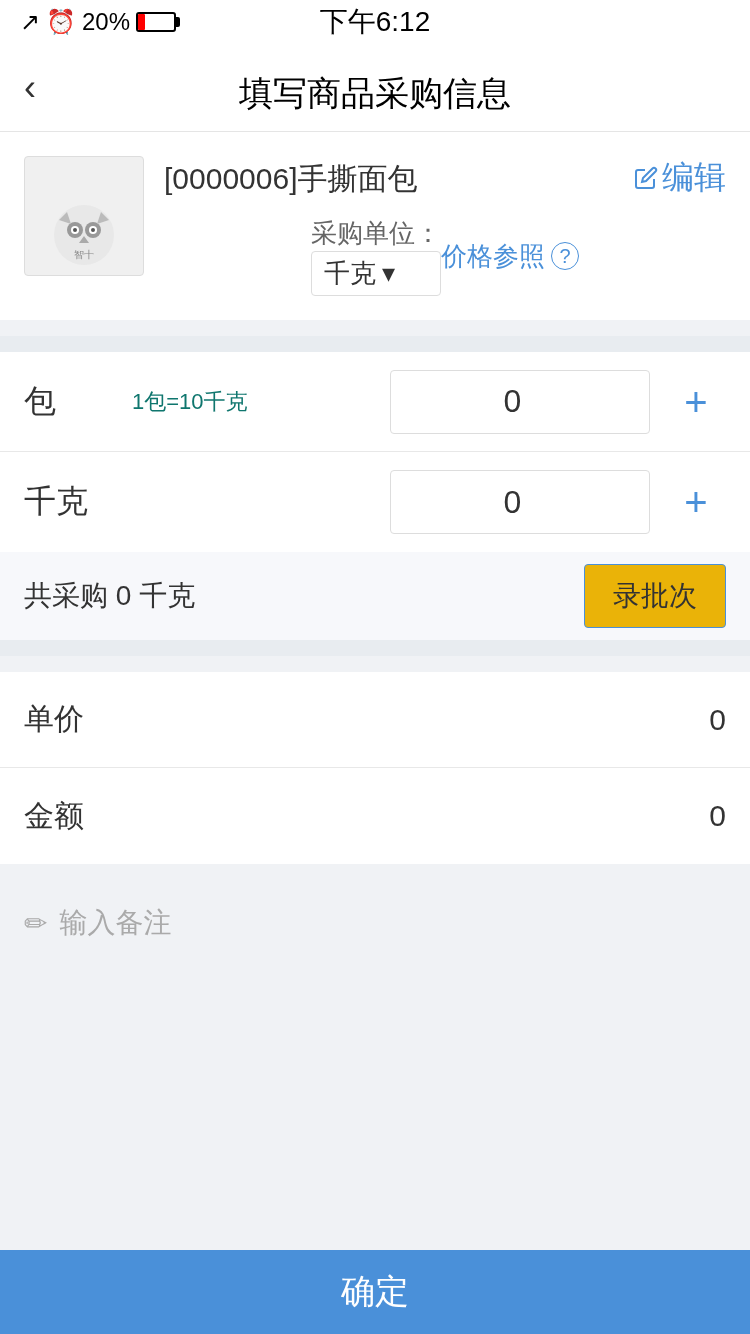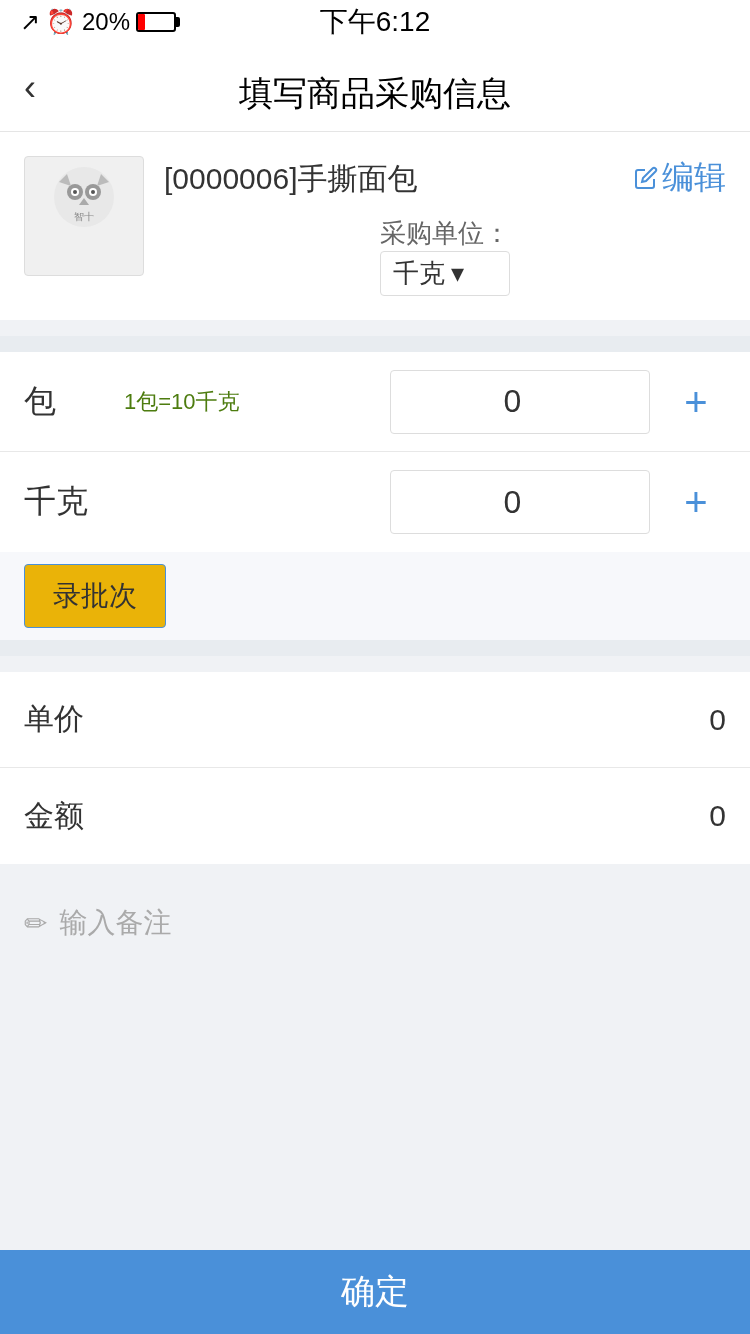--- a/index.html
+++ b/index.html
@@ -104,21 +104,21 @@
       gap: 20px;
       margin-bottom: 16px;
     }
     .product-image {
       width: 120px;
       height: 120px;
       background: #f0f0f0;
       border: 1px solid #ddd;
       border-radius: 4px;
       display: flex;
-      align-items: flex-start;
+      align-items: flex-end;
       justify-content: center;
       flex-shrink: 0;
     }
     .owl-logo {
       width: 80px;
       height: 80px;
       display: flex;
       flex-direction: column;
       align-items: center;
       justify-content: center;
@@ -201,22 +201,22 @@
     .input-row:last-child {
       border-bottom: none;
     }
     .input-label {
       font-size: 32px;
       color: #333;
       min-width: 100px;
     }
     .input-sublabel {
       font-size: 22px;
-      color: #4d7c0f;
-      margin-left: 0;
+      color: #0f766e;
+      margin-left: 8px;
     }
     .input-field-wrapper {
       flex: 1;
       display: flex;
       justify-content: flex-end;
       align-items: center;
       gap: 16px;
     }
     .number-input {
       width: 260px;
@@ -389,20 +389,24 @@
       </span>
     </div>
     <div class="unit-row">
       <div>
         <span class="unit-label">采购单位：</span>
         <span class="unit-select">
           <span>千克</span>
           <span>▾</span>
         </span>
       </div>
+      <div class="price-ref">
+        <span>价格参照</span>
+        <span style="border:1px solid #4a90d9; border-radius:50%; width:28px; height:28px; display:inline-flex; align-items:center; justify-content:center; font-size:20px;">?</span>
+      </div>
     </div>
   </div>
 </div>
 
 <div class="section-divider"></div>
 
 <div class="input-section">
 
   <div class="input-row">
     <span class="input-label">包</span>
@@ -416,20 +420,27 @@
   <div class="input-row">
     <span class="input-label">千克</span>
     <div class="input-field-wrapper">
       <input type="number" class="number-input" value="0" style="">
       <button class="plus-btn">+</button>
     </div>
   </div>
 </div>
 
 <div class="total-row">
+  <span class="total-text">
+    <span>共采购</span>
+    <span> </span>
+    <span>0</span>
+    <span> </span>
+    <span>千克</span>
+  </span>
   <button class="record-batch-btn">录批次</button>
 </div>
 
 <div class="section-divider"></div>
 
 <div class="price-section">
   <div class="price-row">
     <span class="price-label">单价</span>
     <span class="price-value">0</span>
   </div>

